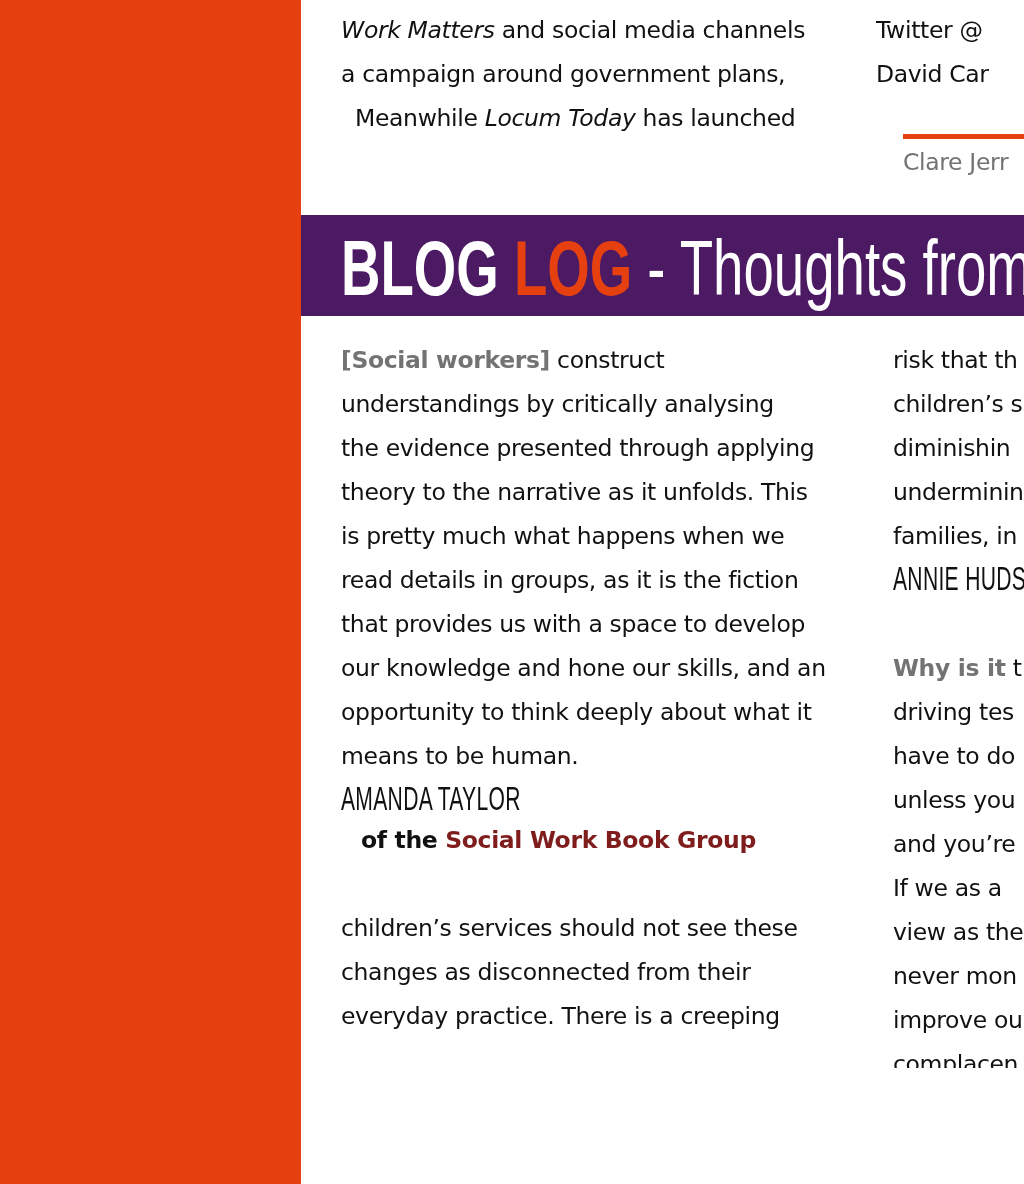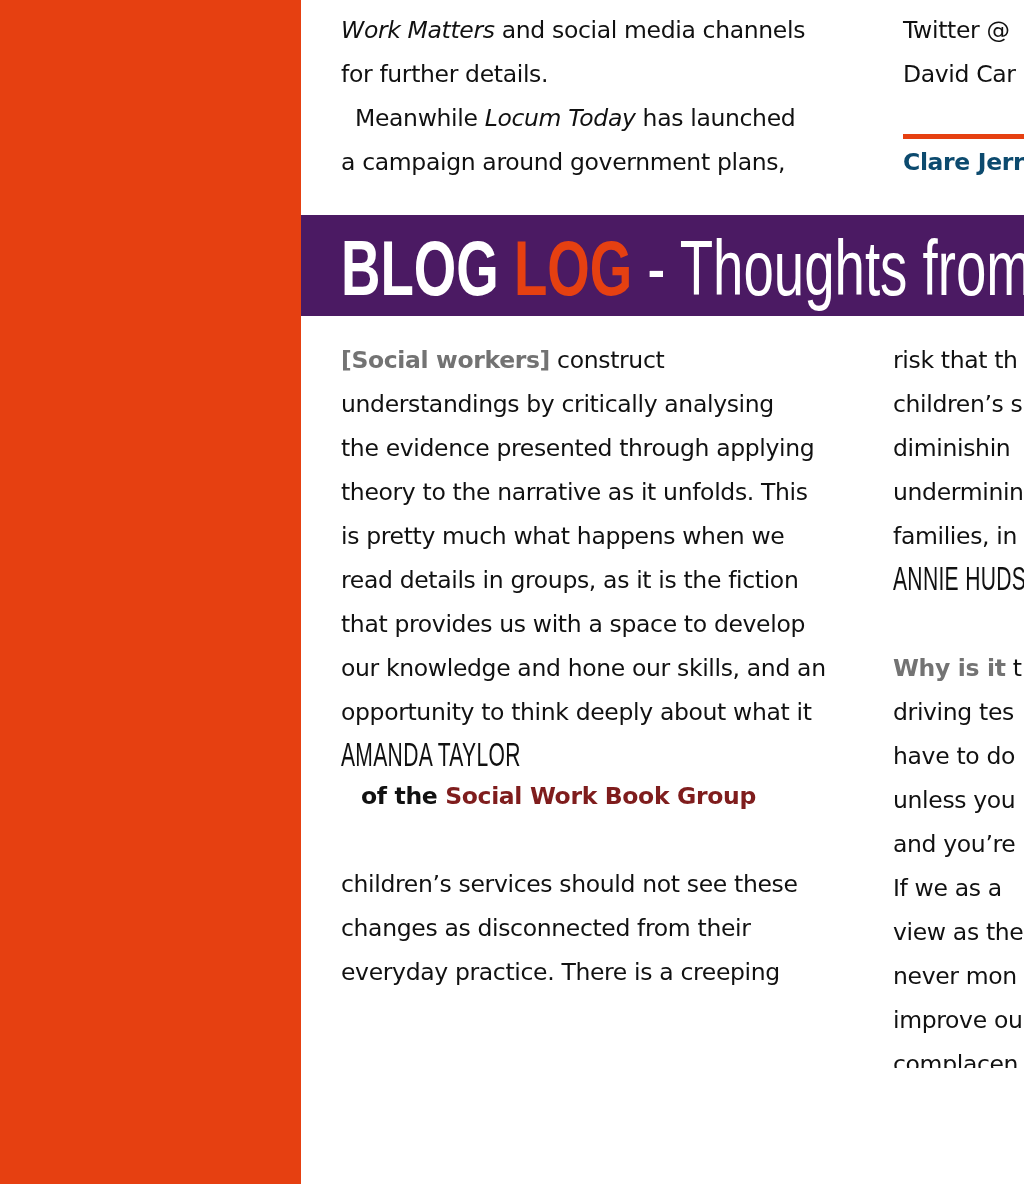--- a/index.html
+++ b/index.html
@@ -20,21 +20,21 @@
   }
   .col { position: absolute; }
   .col-left { left: 40px; width: 520px; }
   .col-right { left: 592px; width: 300px; }
   .line { display: block; height: 44px; }
   .indent { padding-left: 14px; }
   em { font-style: italic; }
   .purple-bold { color: #737373; font-weight: bold; }
   .purple { color: #7f1d1d; font-weight: bold; }
   .bold { font-weight: bold; margin-left: 20px; }
-  .green-bold { color: #0c4a6e; font-weight: bold; }
+  .green-bold { color: #737373; font-weight: normal; }
   .byline {
     font-family: "Liberation Sans", sans-serif;
     font-size: 34px; line-height: 44px; color: #111;
     transform: scaleX(0.62); transform-origin: left center;
     display: block; height: 44px; letter-spacing: 0.5px;
     white-space: nowrap;
   }
   .rule-orange {
     position: absolute; left: 602px; top: 134px; width: 130px; height: 5px;
     background: #e64011;
@@ -59,26 +59,25 @@
 </style>
 </head>
 <body>
 
 <div class="sidebar"></div>
 
 <div class="page">
 
   <div class="col col-left body-text" style="top:8px;">
     <span class="line"><em>Work Matters</em><span> and social media channels</span></span>
-    <span class="line">for further details.</span>
+    <span class="line">a campaign around government plans,</span>
     <span class="line indent"><span>Meanwhile </span><em>Locum Today</em><span> has launched</span></span>
-    <span class="line">a campaign around government plans,</span>
   </div>
 
-  <div class="col body-text" style="left:602px; top:8px;">
+  <div class="col body-text" style="left:575px; top:8px;">
     <span class="line">Twitter @</span>
     <span class="line">David Car</span>
   </div>
   <div class="rule-orange"></div>
   <div class="col body-text" style="left:602px; top:140px;">
     <span class="line green-bold">Clare Jerr</span>
   </div>
 
   <div class="banner">
     <div class="banner-title">
@@ -90,20 +89,21 @@
   <div class="col col-left body-text" style="top:338px;">
     <span class="line"><span class="purple-bold">[Social workers]</span><span> construct</span></span>
     <span class="line">understandings by critically analysing</span>
     <span class="line">the evidence presented through applying</span>
     <span class="line">theory to the narrative as it unfolds. This</span>
     <span class="line">is pretty much what happens when we</span>
     <span class="line">read details in groups, as it is the fiction</span>
     <span class="line">that provides us with a space to develop</span>
     <span class="line">our knowledge and hone our skills, and an</span>
     <span class="line">opportunity to think deeply about what it</span>
+    <span class="line">means to be human.</span>
     <span class="byline" style="height:40px;line-height:40px;">AMANDA TAYLOR</span>
     <span class="line"><span class="bold">of the </span><span class="purple">Social Work Book Group</span></span>
     <span class="line"></span>
     <span class="line">children’s services should not see these</span>
     <span class="line">changes as disconnected from their</span>
     <span class="line">everyday practice. There is a creeping</span>
   </div>
 
   <div class="col col-right body-text" style="top:338px;">
     <span class="line">risk that th</span>

